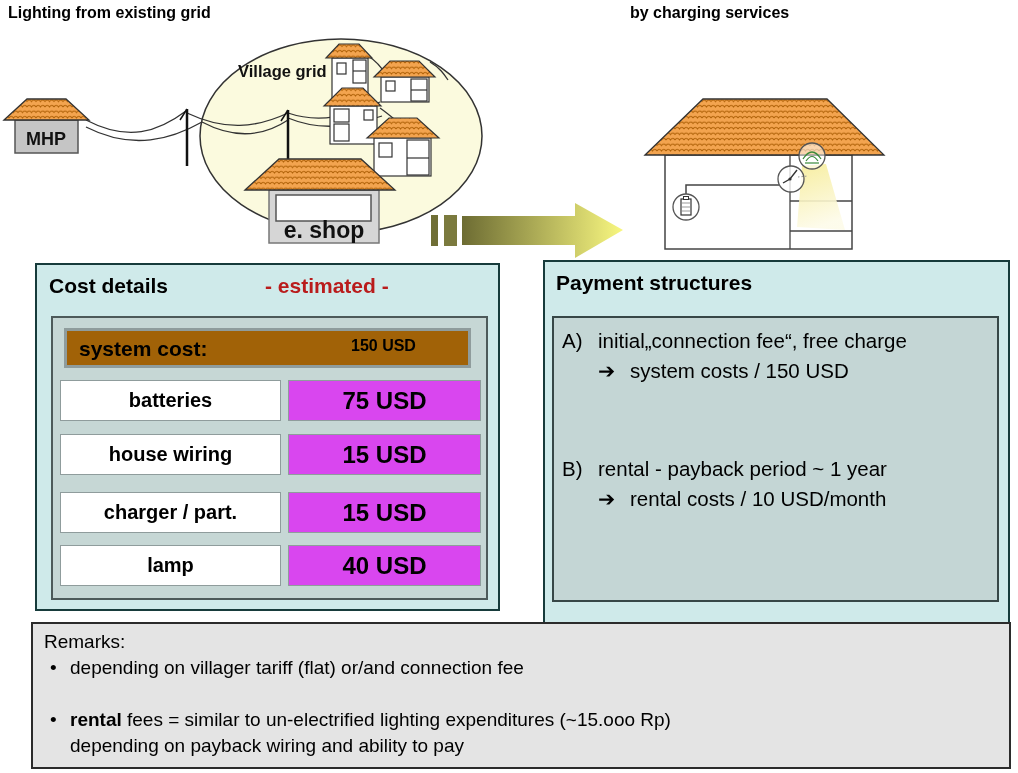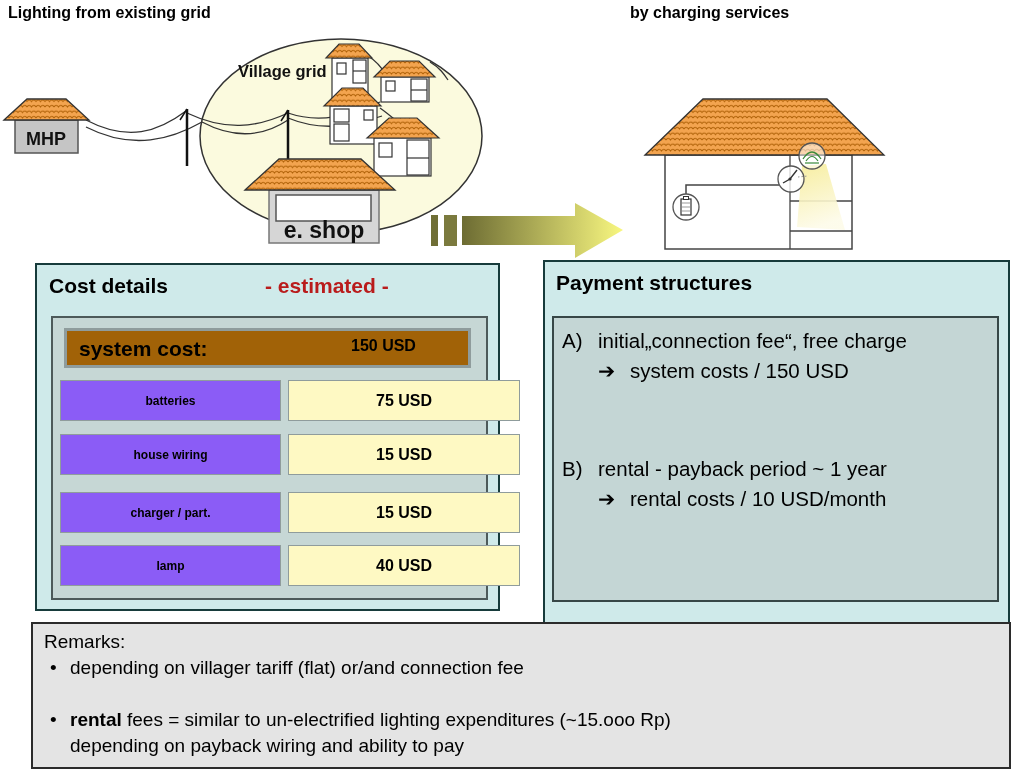--- a/index.html
+++ b/index.html
@@ -30,29 +30,29 @@
   }
   .sys-row {
     position:absolute; left:11px; top:10px; width:407px; height:40px;
     background:#a16207; border:3px solid #8f9c9c; box-sizing:border-box;
   }
   .sys-label { position:absolute; left:12px; top:6px; font-size:21px; font-weight:bold; }
   .sys-value { position:absolute; left:260px; top:6px; font-size:16px; font-weight:bold;margin-left:24px; }
   .crow { position:absolute; left:0; width:437px; height:41px; }
   .crow-label {
     position:absolute; left:7px; top:0; width:221px; height:41px;
-    background:#8b5cf6; border:1.5px solid #8f9c9c; box-sizing:border-box;
+    background:#ffffff; border:1.5px solid #8f9c9c; box-sizing:border-box;
     display:flex; align-items:center; justify-content:center;
-    font-size:12px; font-weight:bold;
+    font-size:20px; font-weight:bold;
   }
   .crow-value {
-    position:absolute; left:235px; top:0; width:232px; height:41px;
-    background:#fef9c3; border:1.5px solid #8f9c9c; box-sizing:border-box;
+    position:absolute; left:235px; top:0; width:193px; height:41px;
+    background:#d946ef; border:1.5px solid #8f9c9c; box-sizing:border-box;
     display:flex; align-items:center; justify-content:center;
-    font-size:16px; font-weight:bold;
+    font-size:24px; font-weight:bold;
   }
 
   
   .pay-box {
     position:absolute; left:543px; top:260px; width:467px; height:426px;
     background:#cfeaea; border:2px solid #173b3b; box-sizing:border-box;
   }
   .pay-title { position:absolute; left:11px; top:9px; font-size:21px; font-weight:bold; }
   .pay-inner {
     position:absolute; left:7px; top:54px; width:447px; height:286px;

